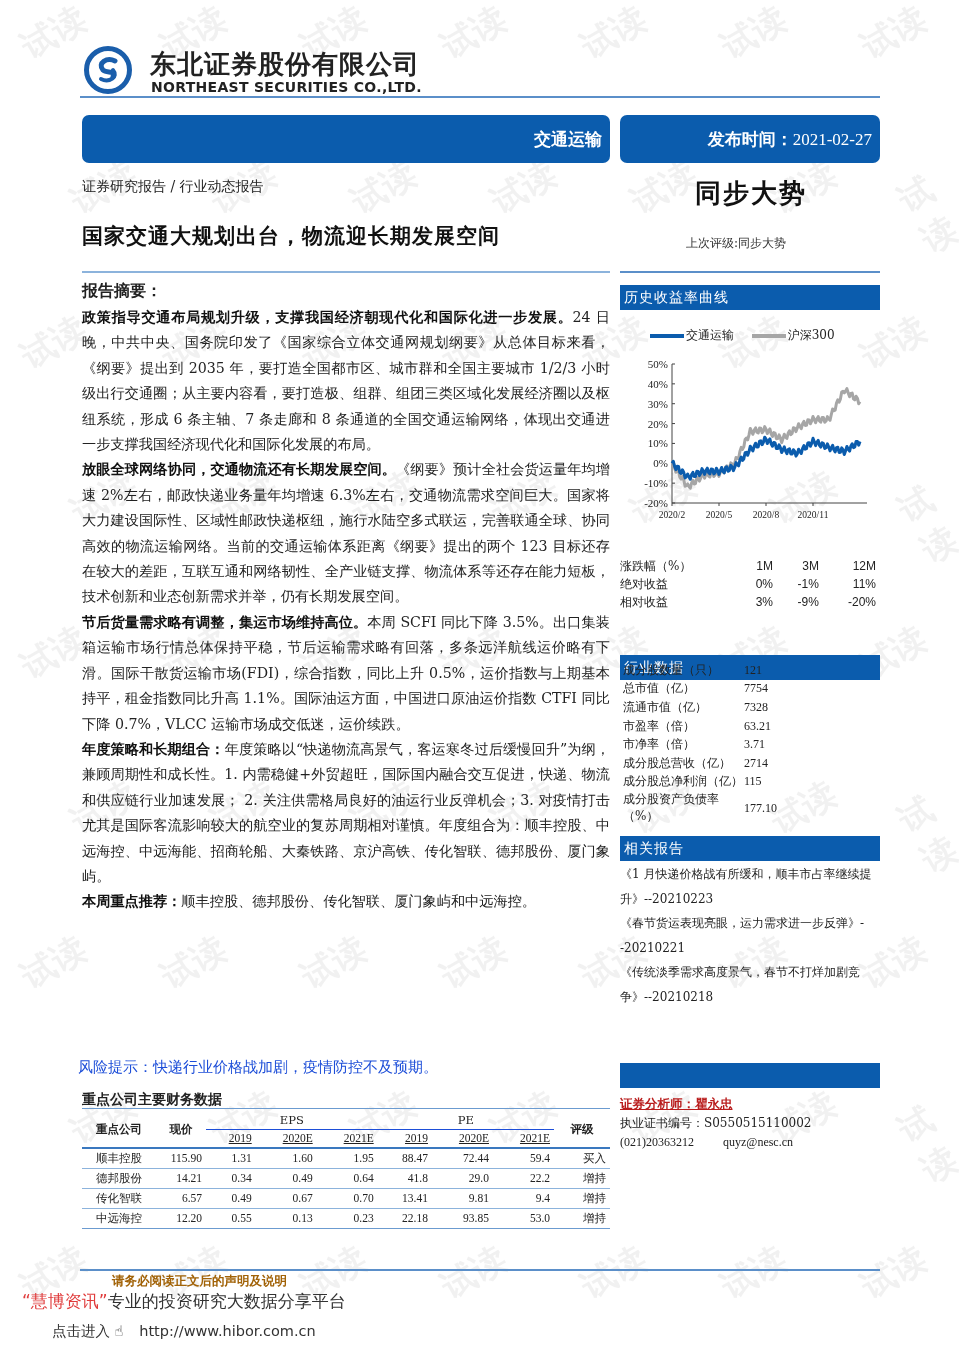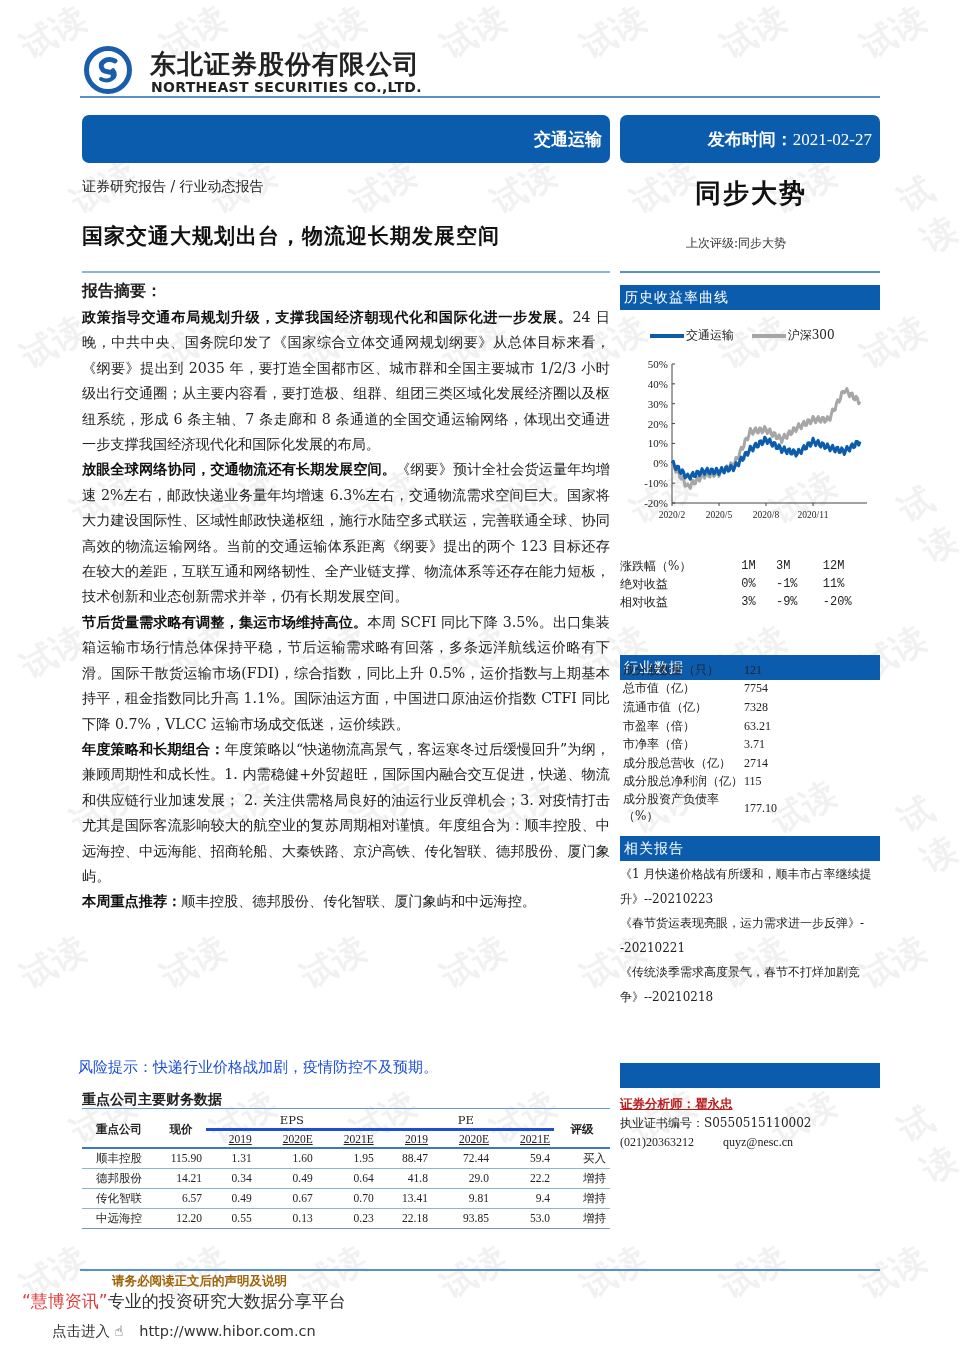--- a/index.html
+++ b/index.html
@@ -37,37 +37,37 @@
   .main p { margin: 0; }
   .main b { font-weight: bold; color: #111; }
   .risk { left: 78px; top: 1058px; font-size: 15px; font-weight: normal; color: #1d4ed8; }
 
   
   .tbl-title { left: 82px; top: 1091px; font-size: 14px; font-weight: bold; color: #222; }
   .tbl-top-rule { left: 82px; top: 1108px; width: 528px; height: 1px; background: #6b9bd0; }
   table.fin { position: absolute; left: 82px; top: 1112px; width: 528px; border-collapse: collapse; font-size: 11.5px; }
   table.fin td, table.fin th { font-weight: normal; padding: 0 4px; height: 19px; }
   table.fin th.hd { font-weight: bold; font-size: 11.5px; }
-  table.fin .grp { border-bottom: 3px solid #1d4ed8; height: 17px; }
+  table.fin .grp { border-bottom: 1px solid #1d4ed8; height: 17px; }
   table.fin .yr td { height: 19px; border-bottom: 2px solid #3a78bf; text-decoration: underline; }
   table.fin tbody tr td { border-bottom: 1px solid #8cb3dc; height: 20px; }
   table.fin tbody tr:last-child td { border-bottom: 1px solid #6b9bd0; }
   .num { text-align: right; font-family: "Liberation Serif", serif; }
   .ctr { text-align: center; }
 
   
   .sec-bar { position: absolute; left: 620px; width: 260px; height: 25px; background: #0b5cad; color: #fff; font-size: 14px; padding-left: 4px; line-height: 25px; letter-spacing: 1px; }
   .legend { left: 650px; top: 327px; font-size: 12px; }
   .legend .sw { display: inline-block; width: 34px; height: 4px; vertical-align: middle; margin-right: 2px; }
   .chart { left: 620px; top: 356px; }
   .chart text { font-family: "Liberation Serif", serif; }
 
   table.ret { position: absolute; left: 620px; top: 557px; width: 262px; border-collapse: collapse; font-size: 12px; }
   table.ret td { height: 18px; padding: 0; }
-  table.ret td.v { padding-right: 6px; font-family: Liberation Mono, monospace; }
+  table.ret td.v { text-align: right; padding-right: 6px; font-family: Liberation Sans, sans-serif; }
 
   table.ind { position: absolute; left: 620px; top: 661px; width: 260px; border-collapse: collapse; font-size: 12px; }
   table.ind td { height: 18.6px; padding: 0 0 0 3px; }
   table.ind td.v { font-family: "Liberation Serif", serif; padding-left: 0; }
 
   .reports { left: 620px; top: 862px; width: 262px; font-size: 12px; line-height: 24.5px; color: #222; }
 
   .analyst-bar { left: 620px; top: 1063px; width: 260px; height: 25px; background: #0b5cad; }
   .analyst { left: 620px; top: 1096px; font-size: 12.5px; font-weight: bold; color: #b91c1c; text-decoration: underline; }
   .cert { left: 620px; top: 1115px; font-size: 12px; }

